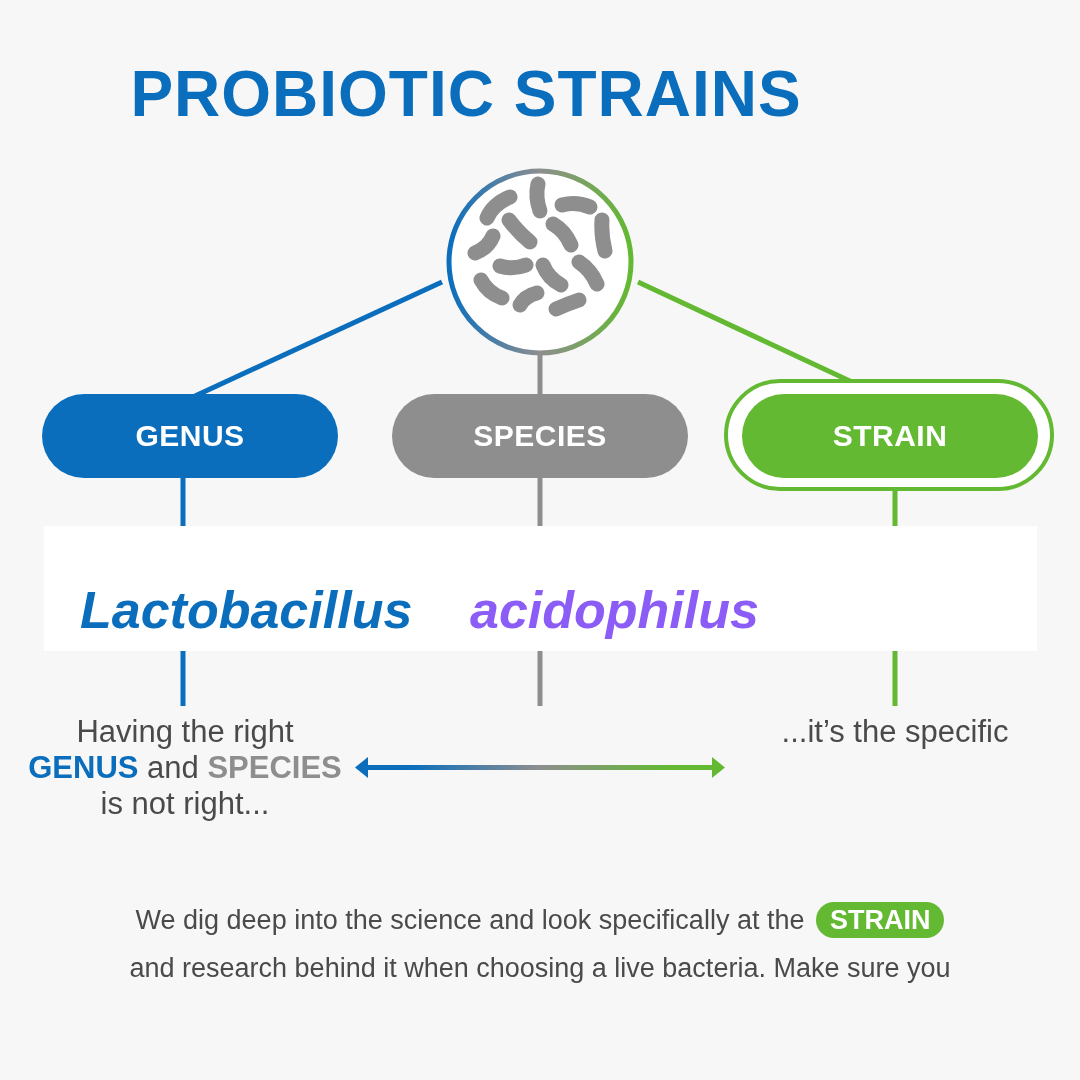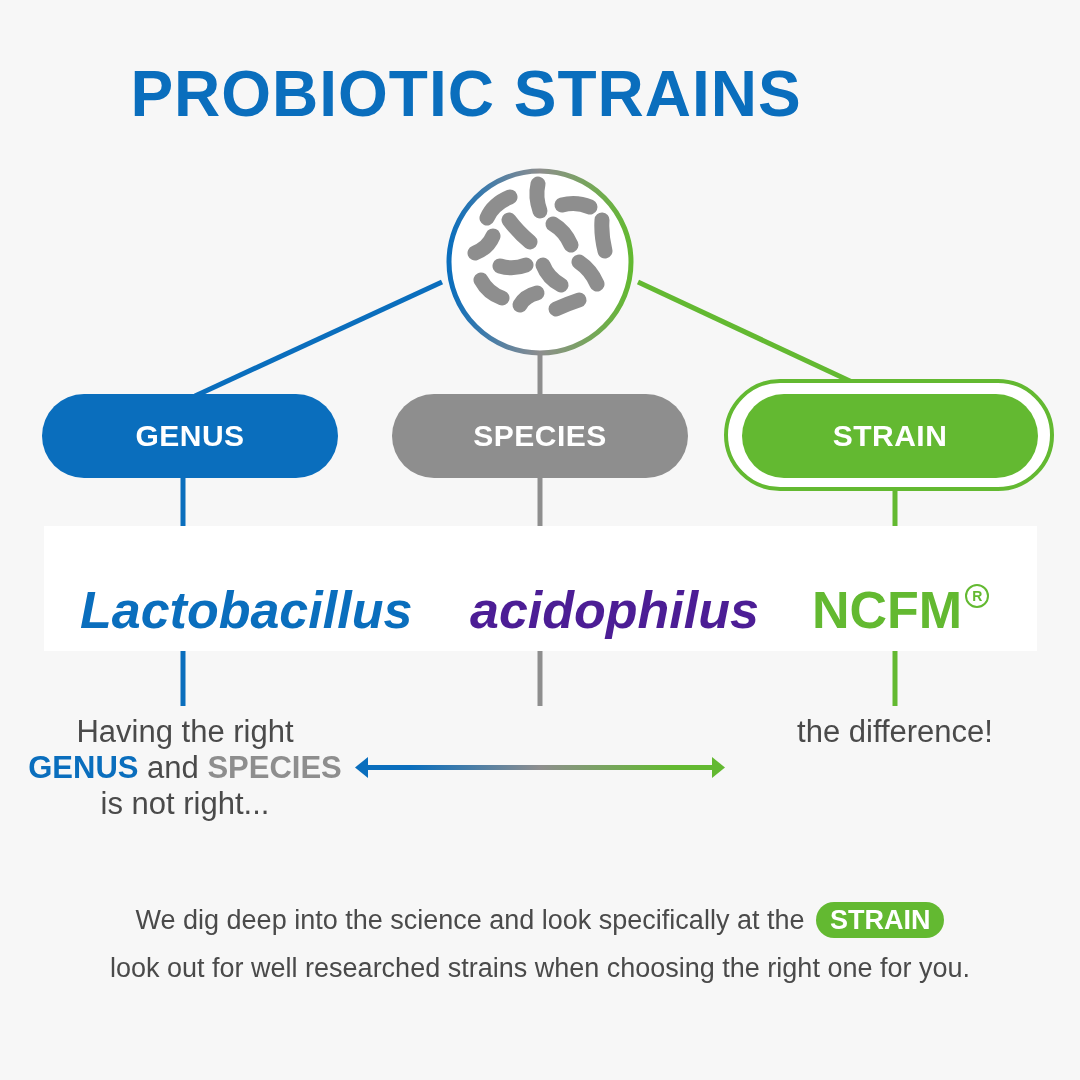--- a/index.html
+++ b/index.html
@@ -31,21 +31,21 @@
     position:absolute; left:44px; top:526px; width:993px; height:125px; background:#fff;
   }
   .band .example-label {
     position:absolute; left:0; top:12px; width:1080px; margin-left:-44px; text-align:center;
     font-style:italic; font-size:19px; color:#4a4a4a; letter-spacing:0.5px;
   }
   .band .name {
     position:absolute; top:44px; font-size:52px; font-weight:bold; line-height:64px;margin-top:8px;
   }
   .band .genus-name { left:36px; color:#0a6ebd; font-style:italic; }
-  .band .species-name { left:426px; color:#4c1d95; font-style:italic; }
+  .band .species-name { left:426px; color:#8b5cf6; font-style:italic; }
   .band .strain-name { left:768px; color:#63b931; }
   .band .reg {
     font-size:14px; display:inline-block; width:20px; height:20px; border:2px solid #63b931;
     border-radius:50%; text-align:center; line-height:20px; vertical-align:top; margin-left:3px;
     margin-top:6px; font-weight:bold;
   }
   .caption {
     position:absolute; top:714px; text-align:center; font-size:31px; line-height:36px; color:#4a4a4a;
   }
   .caption.left { left:20px; width:330px; }
@@ -127,34 +127,33 @@
   <span>SPECIES</span>
 </div>
 <div class="pill-strain-outer"></div>
 <div class="pill strain">
   <span>STRAIN</span>
 </div>
 
 <div class="band">
   <div class="name genus-name">Lactobacillus</div>
   <div class="name species-name">acidophilus</div>
-  <div class="name strain-name"><span>NCFM</span><span class="reg">R</span></div>
 </div>
 
 <div class="caption left">
   <div>Having the right</div>
   <div>
     <span class="hl-blue">GENUS</span><span style="white-space:pre"> and </span><span class="hl-grey">SPECIES</span>
   </div>
   <div>is not right...</div>
 </div>
 
 <div class="caption right">
-  <div>the difference!</div>
+  <div>...it’s the specific</div>
 </div>
 
 <div class="bottom">
   <div>
     <span>We dig deep into the science and look specifically at the</span>
     <span class="strain-badge">STRAIN</span>
   </div>
-  <div>look out for well researched strains when choosing the right one for you.</div>
+  <div>and research behind it when choosing a live bacteria. Make sure you</div>
 </div>
 
 </body></html>

